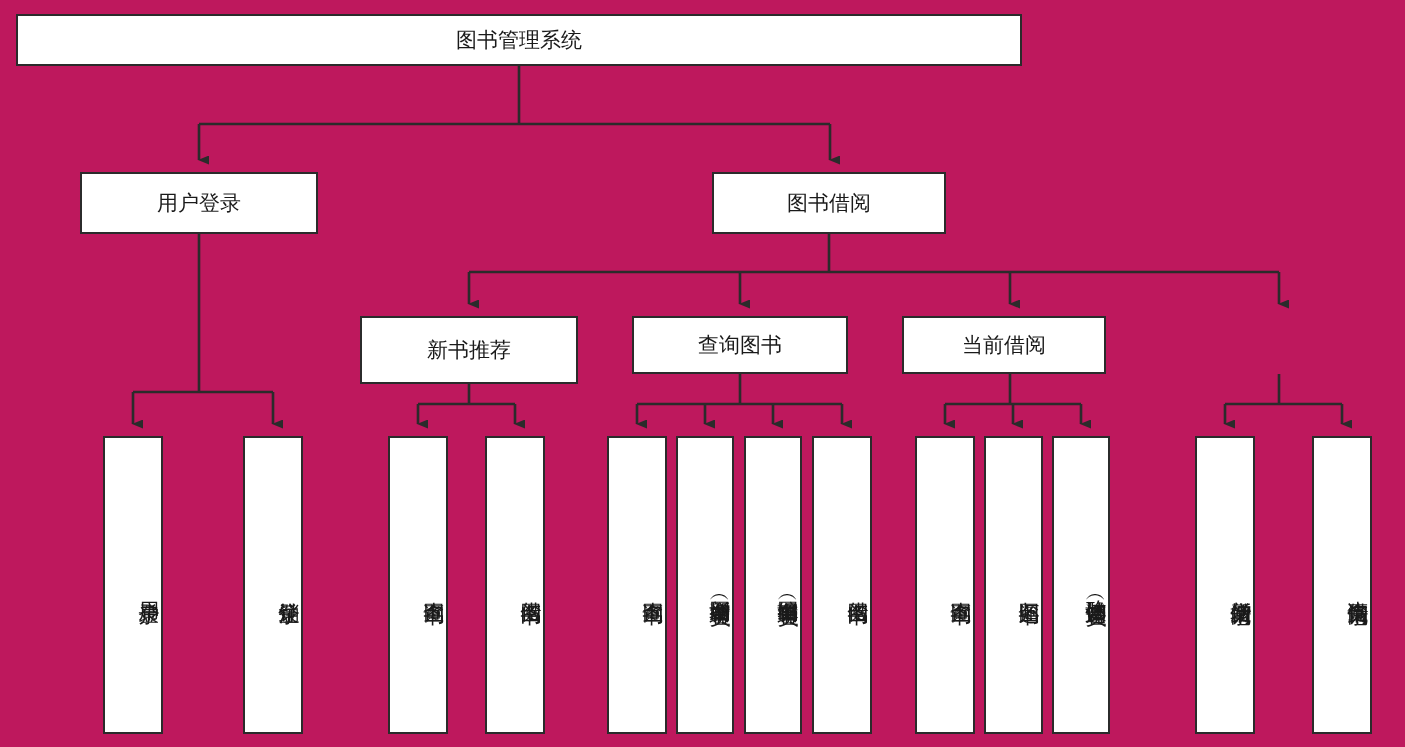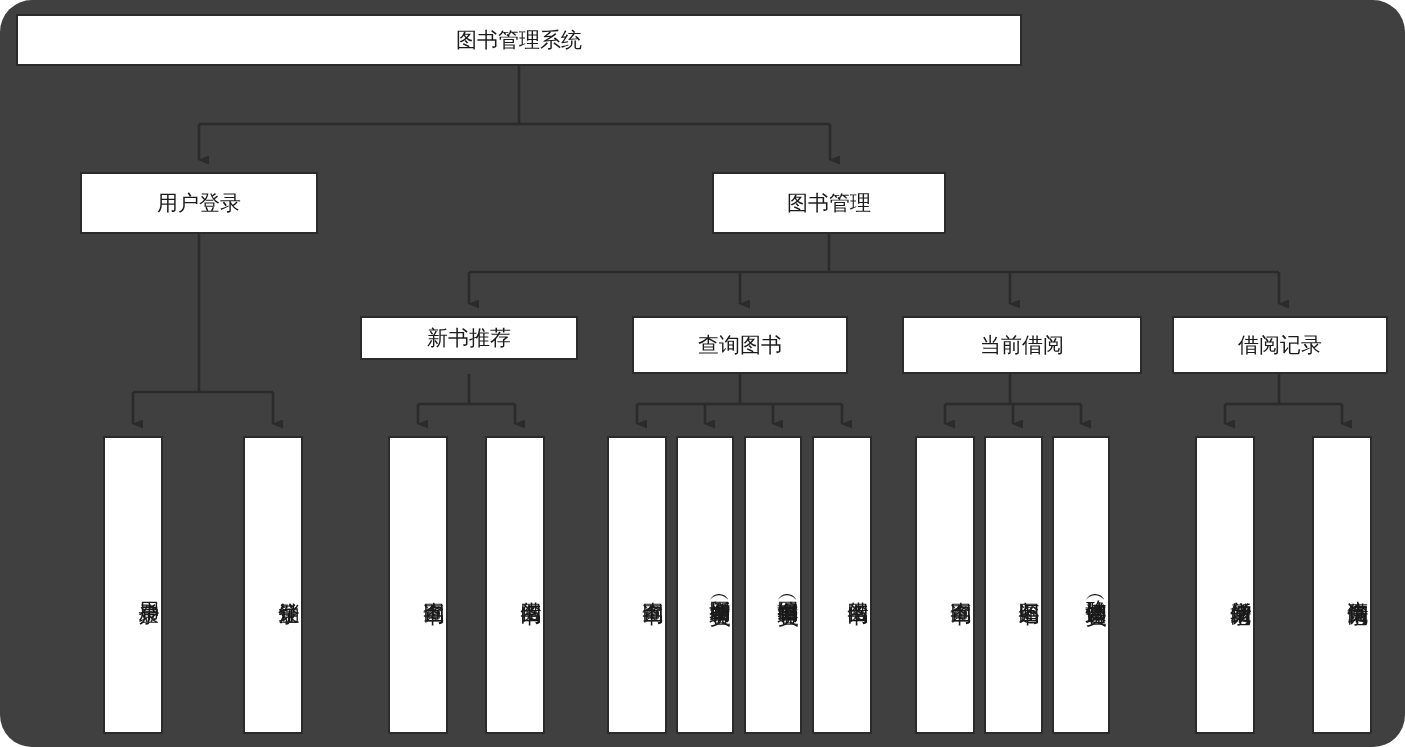--- a/index.html
+++ b/index.html
@@ -7,23 +7,22 @@
     padding: 0;
     background: #ffffff;
   }
   body {
     font-family: "DejaVu Sans", "Liberation Sans", sans-serif;
   }
   #canvas {
     position: relative;
     width: 1405px;
     height: 747px;
-    background: #404040;
+    background: #be185d;
     overflow: hidden;
-    border-radius: 32px;
   }
   #wires {
     position: absolute;
     left: 0;
     top: 0;
     width: 1405px;
     height: 747px;
   }
   .node {
     position: absolute;
@@ -118,34 +117,31 @@
   </svg>
 
   <div class="node horiz" style="left:16px;top:14px;width:1006px;height:52px;">
     <span>图书管理系统</span>
   </div>
 
   <div class="node horiz" style="left:80px;top:172px;width:238px;height:62px;">
     <span>用户登录</span>
   </div>
   <div class="node horiz" style="left:712px;top:172px;width:234px;height:62px;">
-    <span>图书管理</span>
+    <span>图书借阅</span>
   </div>
 
-  <div class="node horiz" style="left:360px;top:316px;width:218px;height:44px;">
+  <div class="node horiz" style="left:360px;top:316px;width:218px;height:68px;">
     <span>新书推荐</span>
   </div>
   <div class="node horiz" style="left:632px;top:316px;width:216px;height:58px;">
     <span>查询图书</span>
   </div>
-  <div class="node horiz" style="left:902px;top:316px;width:240px;height:58px;">
+  <div class="node horiz" style="left:902px;top:316px;width:204px;height:58px;">
     <span>当前借阅</span>
-  </div>
-  <div class="node horiz" style="left:1172px;top:316px;width:216px;height:58px;">
-    <span>借阅记录</span>
   </div>
 
   <div class="node vert" style="left:103px;top:436px;width:60px;height:298px;">
     <span>用户登录</span>
   </div>
   <div class="node vert" style="left:243px;top:436px;width:60px;height:298px;">
     <span>注销登录</span>
   </div>
   <div class="node vert" style="left:388px;top:436px;width:60px;height:298px;">
     <span>查询图书</span>

